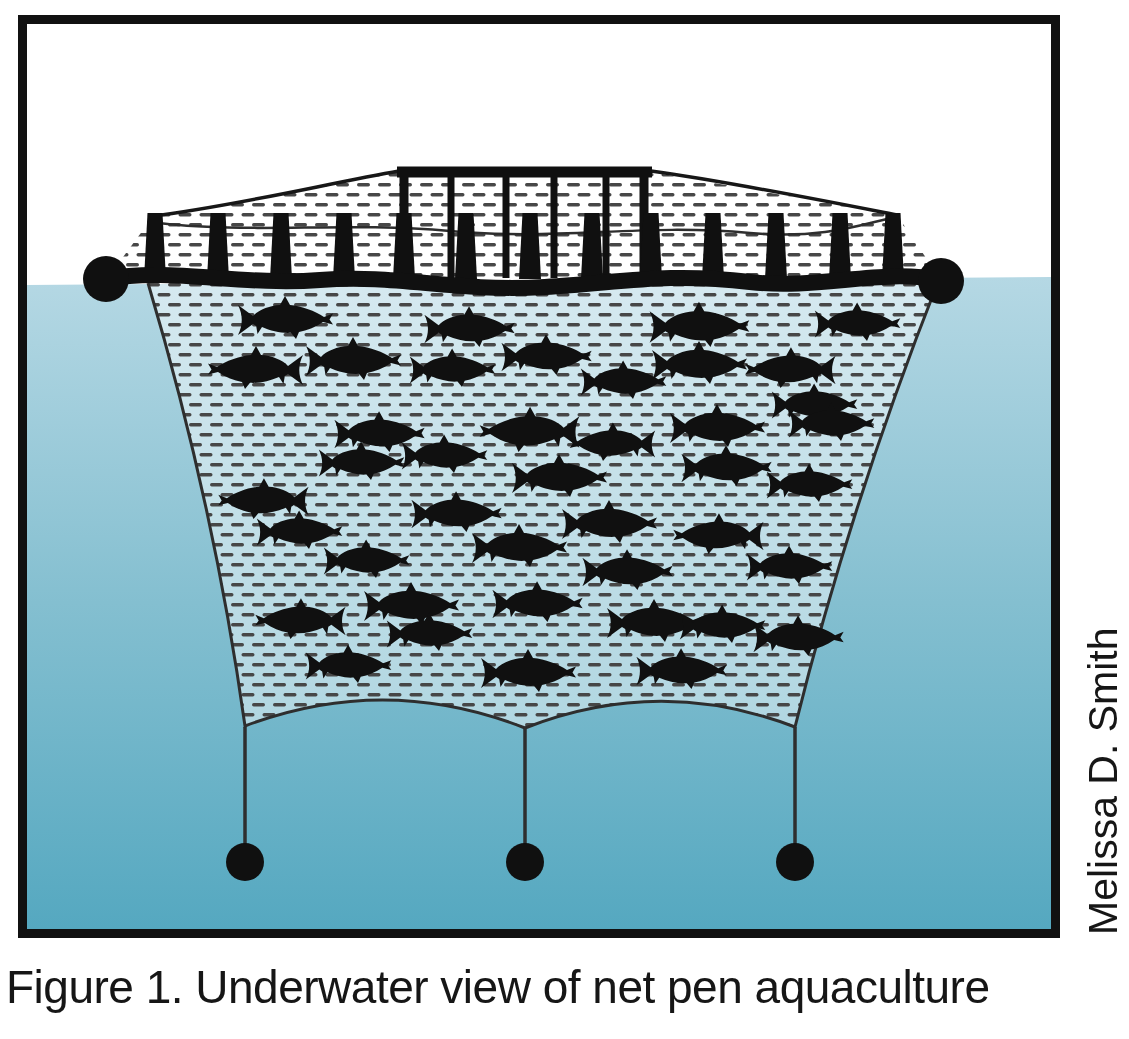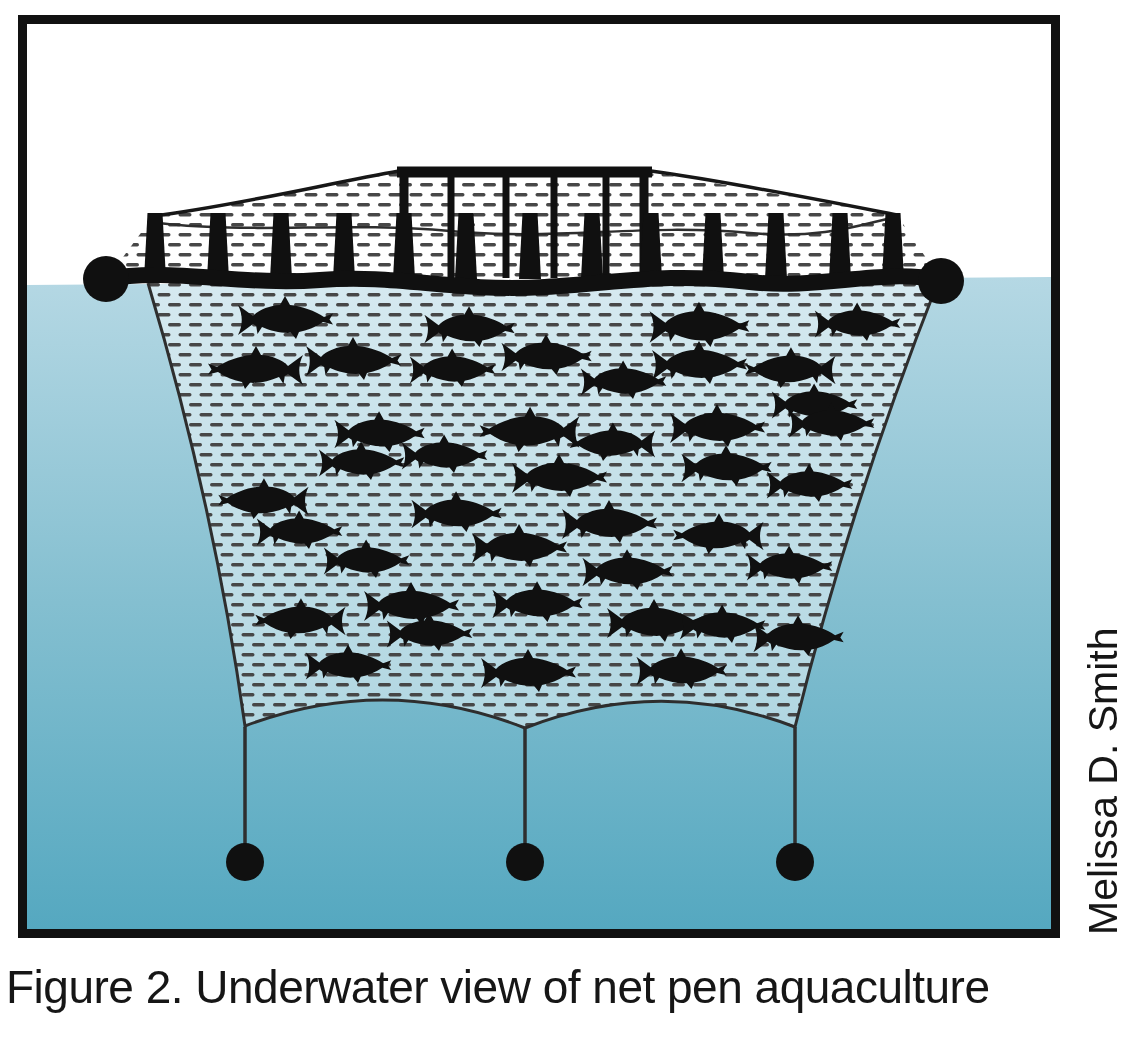--- a/index.html
+++ b/index.html
@@ -167,14 +167,14 @@
             <use href="#fish-shape" xlink:href="#fish-shape" transform="translate(529 673) scale(1 1)"></use>
             <use href="#fish-shape" xlink:href="#fish-shape" transform="translate(682 671) scale(0.95 0.95)"></use>
           </g>
       </g>
 
       <rect x="22.5" y="19.5" width="1033" height="914" fill="none" stroke="#111111" stroke-width="9"></rect>
     </svg>
   </div>
 
   <div class="credit">Melissa D. Smith</div>
-  <div class="caption">Figure 2. Underwater view of net pen aquaculture</div>
+  <div class="caption">Figure 1. Underwater view of net pen aquaculture</div>
 </div>
 
 </body></html>

